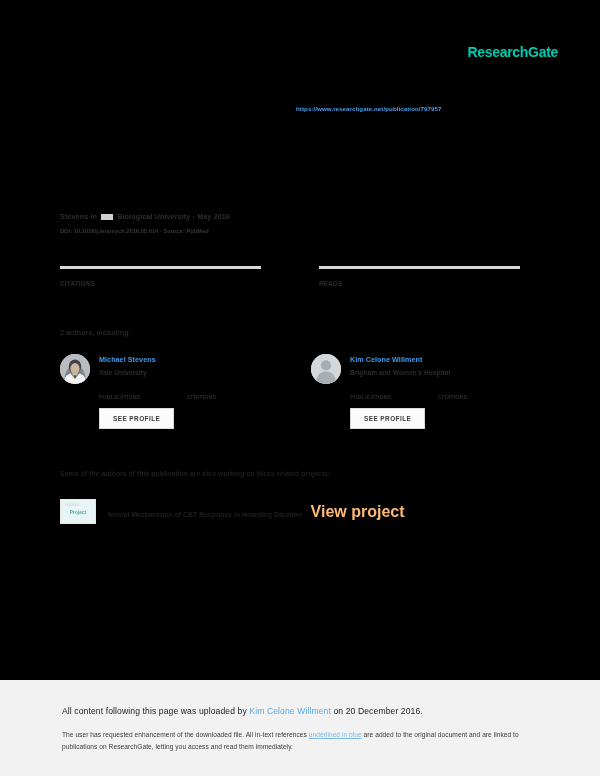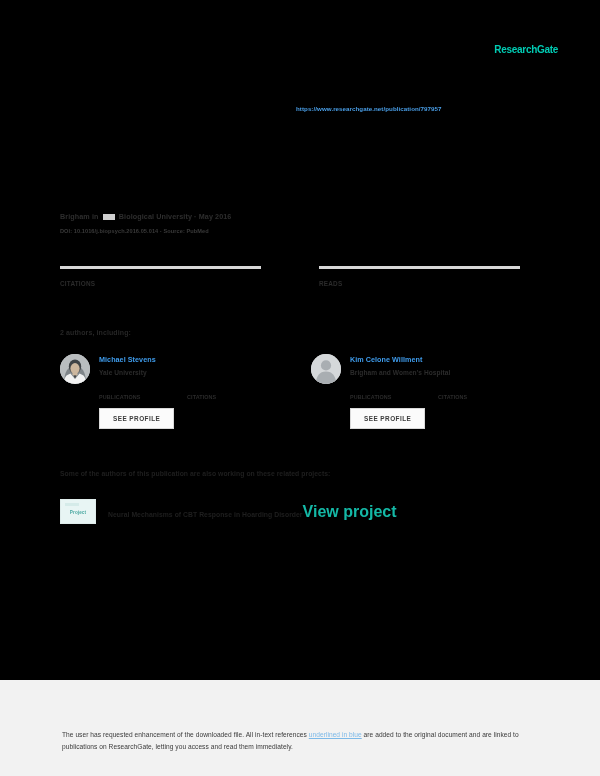--- a/index.html
+++ b/index.html
@@ -20,21 +20,21 @@
   
   .doc-area {
     position: absolute;
     left: 0; top: 0; width: 600px; height: 680px;
     background: #000000;
   }
 
   .rg-logo {
     position: absolute;
     right: 42px; top: 44px;
-    font-size: 10px;
+    font-size: 14px;
     font-weight: bold;
     letter-spacing: -0.3px;
     color: #00ccb4;
     text-align: right;
     white-space: nowrap;
   }
 
   .doc-url {
     position: absolute;
     left: 296px; top: 105px;
@@ -226,23 +226,23 @@
     margin-top: 2px;
   }
   .project-title {
     font-size: 6.8px;
     font-weight: bold;
     color: #1f1f1f;
     letter-spacing: 0.05px;
     white-space: nowrap;
   }
   .project-link {
-    color: #14b8a6;
-    font-weight: bold;
-    margin-left: 0;
+    color: #fdba74;
+    font-weight: bold;
+    margin-left: 8px;
   }
 
   
   .footer {
     position: absolute;
     left: 0; top: 680px;
     width: 600px; height: 96px;
     background: #f2f2f2;
   }
   .footer-main {
@@ -274,21 +274,21 @@
 <div id="page">
 
   <div class="doc-area">
 
     <div class="rg-logo">ResearchGate</div>
 
     <div class="doc-url">https://www.researchgate.net/publication/797957</div>
 
     <div class="meta-block">
       <div class="meta-line1">
-        <span>Brigham</span>
+        <span>Stevens</span>
         <span>in</span>
         <span class="meta-impact"></span>
         <span class="journal">Biological University</span>
         <span>·</span>
         <span>May 2016</span>
       </div>
       <div class="meta-line2">DOI: 10.1016/j.biopsych.2016.05.014 · Source: PubMed</div>
     </div>
 
     <div class="stats">
@@ -376,18 +376,21 @@
         <div class="ptxt">Project</div>
       </div>
       <div>
         <span class="project-title">Neural Mechanisms of CBT Response in Hoarding Disorder</span><span class="project-link">View project</span>
       </div>
     </div>
 
   </div>
 
   <div class="footer">
+    <div class="footer-main">
+      <span>All content following this page was uploaded by </span><span class="uploader">Kim Celone Willment</span><span> on 20 December 2016.</span>
+    </div>
     <div class="footer-sub">
       <span>The user has requested enhancement of the downloaded file. All in-text references </span><span class="blue-underline">underlined in blue</span><span> are added to the original document and are linked to publications on ResearchGate, letting you access and read them immediately.</span>
     </div>
   </div>
 
 </div>
 
 </body></html>

